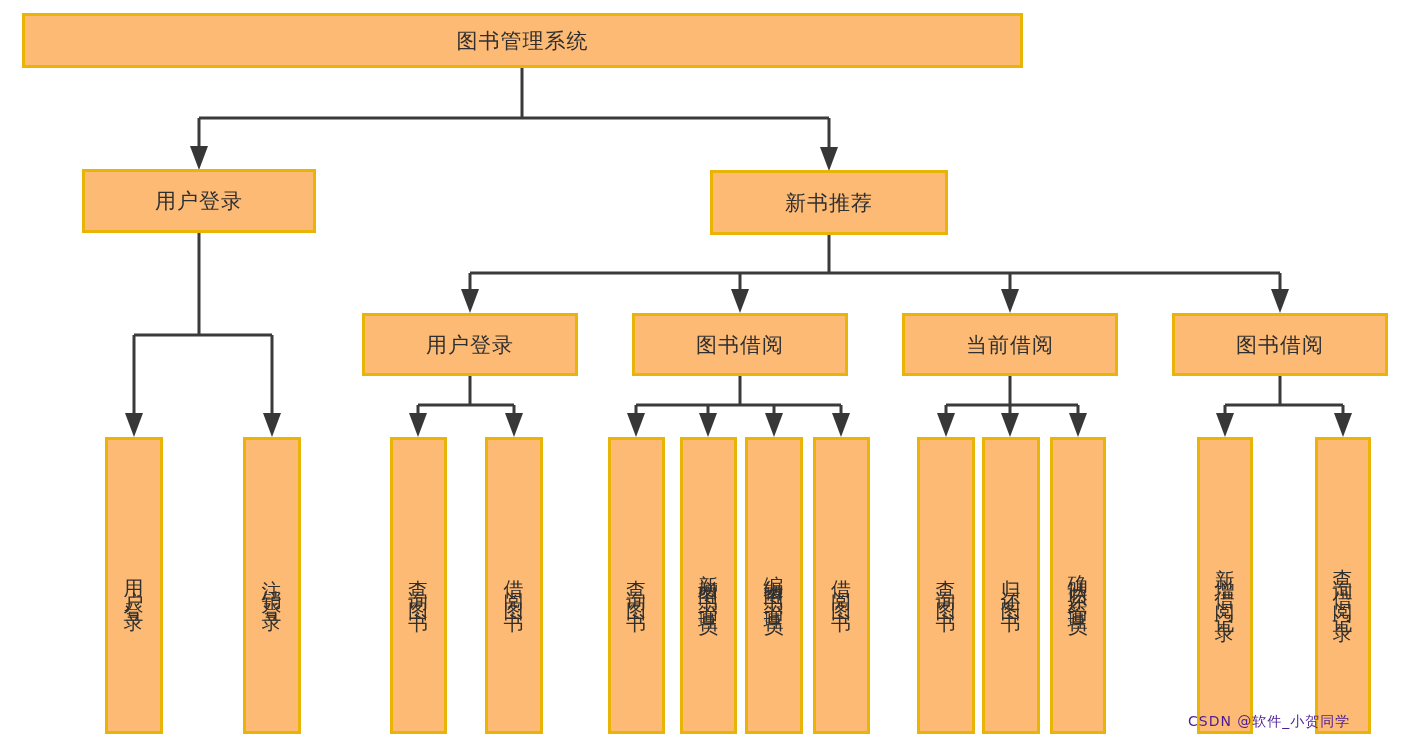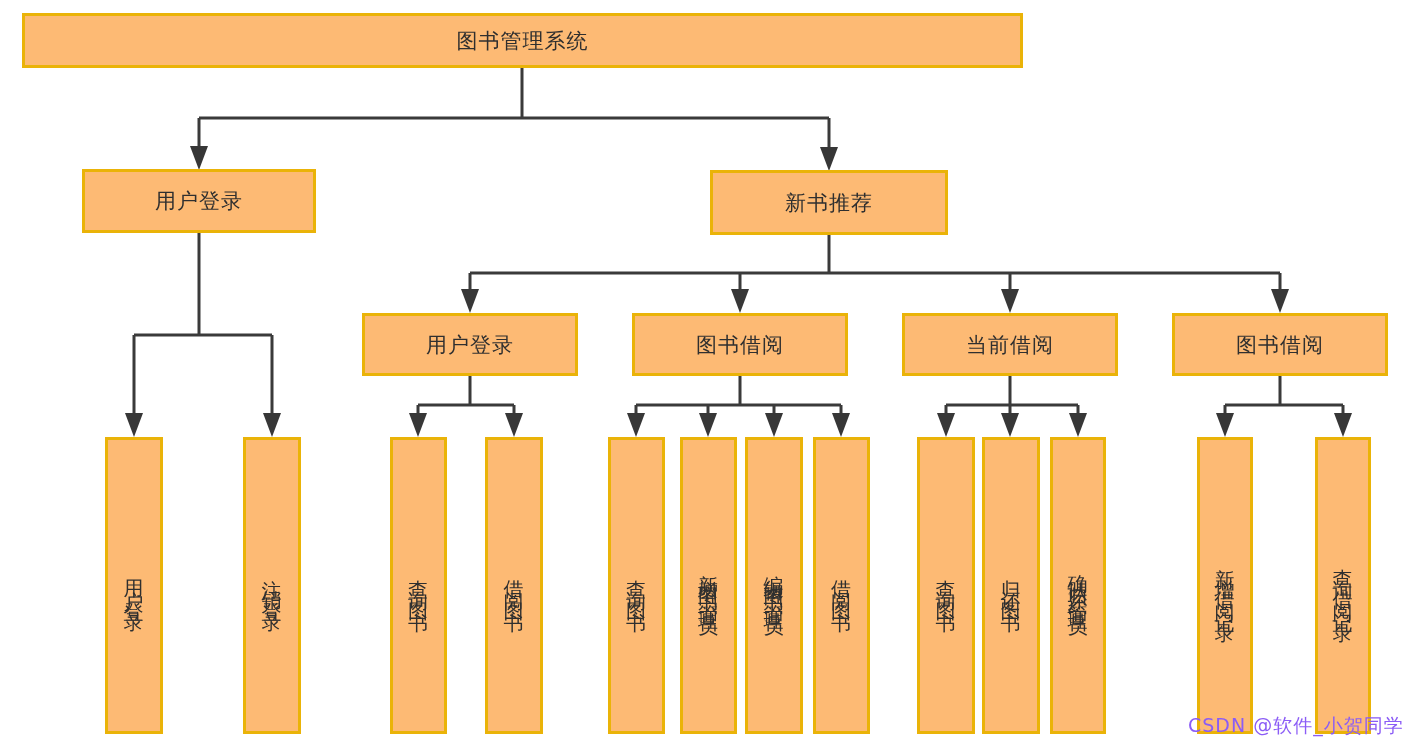--- a/index.html
+++ b/index.html
@@ -5,21 +5,21 @@
   html,body{margin:0;padding:0;background:#ffffff;}
   body{font-family:"DejaVu Sans","Liberation Sans",sans-serif;}
   .stage{position:relative;width:1405px;height:747px;background:#ffffff;overflow:hidden;}
   .connectors{position:absolute;left:0;top:0;width:1405px;height:747px;}
   .box{position:absolute;box-sizing:border-box;border:3px solid #eab308;background:#fdba74;
        display:flex;align-items:center;justify-content:center;color:#2f2f2f;}
   .box.h{font-size:21px;letter-spacing:1px;}
   .box.v span{writing-mode:vertical-lr;text-orientation:mixed;font-size:20px;
        letter-spacing:11px;line-height:1;white-space:nowrap;}
   .box.v.long span{letter-spacing:6px;}
-  .watermark{position:absolute;left:1188px;top:713px;font-size:19px;color:#8b5cf6;
+  .watermark{position:absolute;left:1188px;top:713px;font-size:14px;color:#4c1d95;
        letter-spacing:1px;white-space:nowrap;}
 </style>
 </head>
 <body>
 
 <div class="stage">
 
   <svg class="connectors" viewBox="0 0 1405 747" xmlns="http://www.w3.org/2000/svg">
     <g stroke="#3a3a3a" stroke-width="3" fill="none">
 

